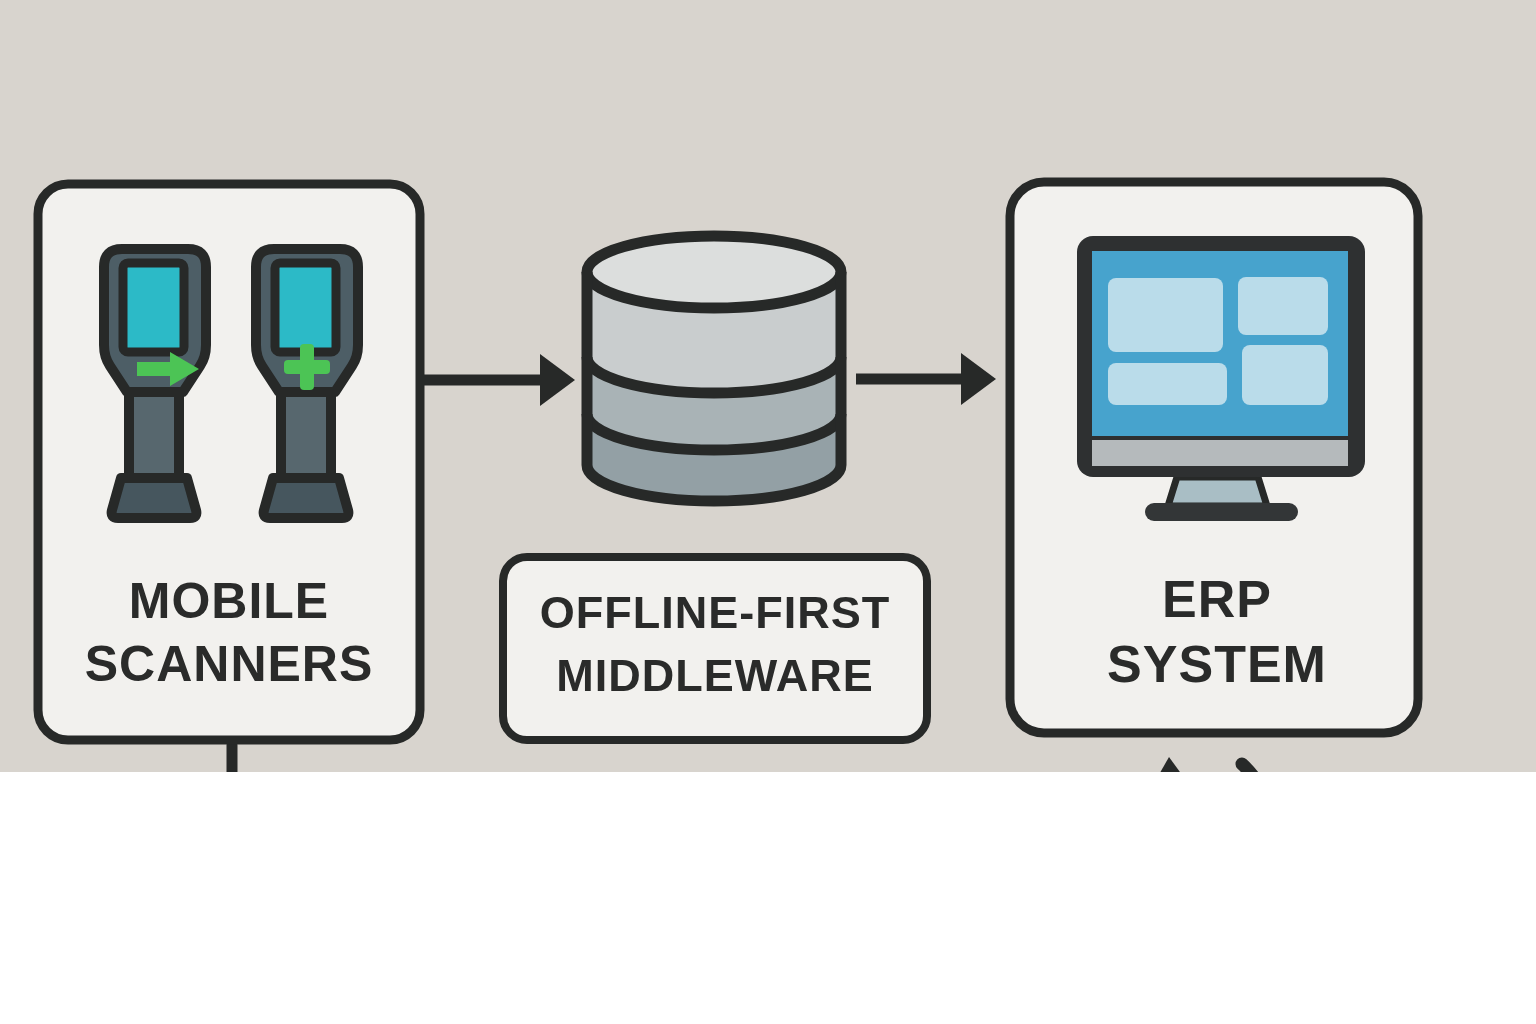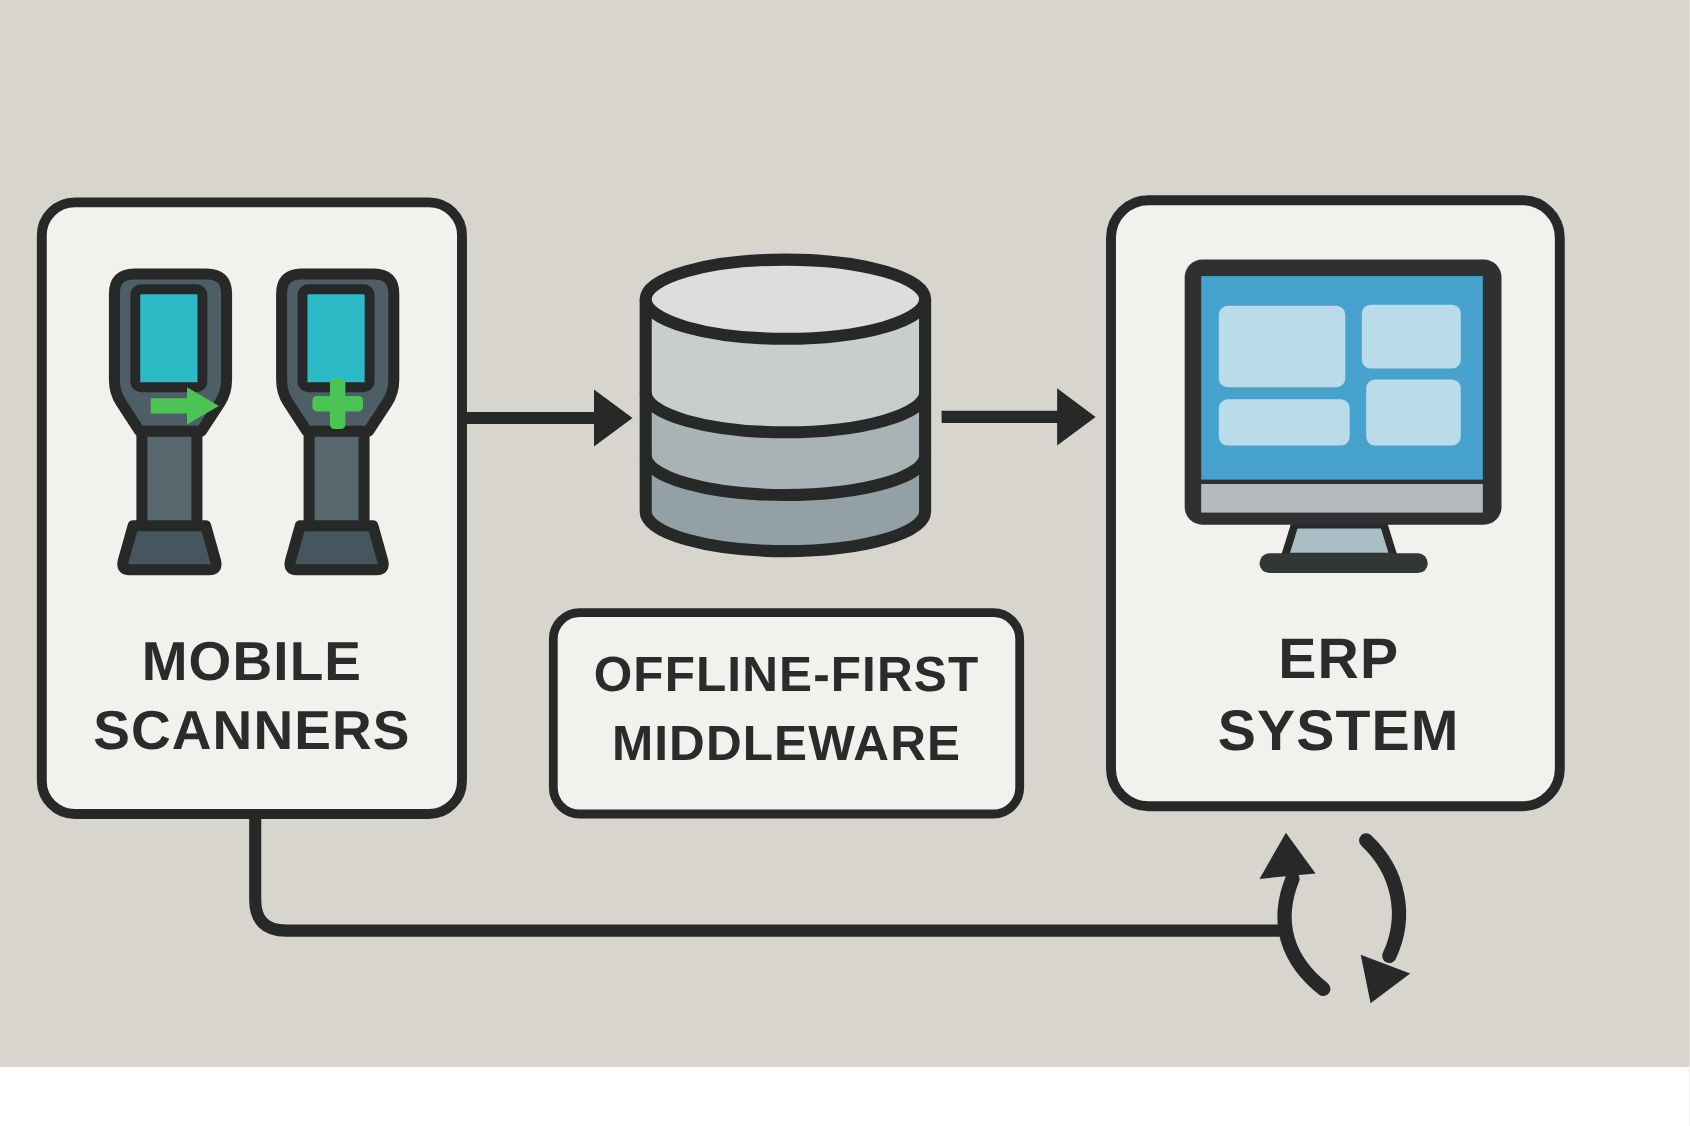--- a/index.html
+++ b/index.html
@@ -1,16 +1,16 @@
 <!DOCTYPE html>
 <html><head>
 <meta charset="utf-8">
 <style>
   html,body{margin:0;padding:0;}
-  .canvas{position:relative;width:1536px;height:970px;overflow:hidden;}
+  .canvas{position:relative;width:1536px;height:772px;overflow:hidden;}
   svg{display:block;}
   .label{
     font-family:"Liberation Sans", sans-serif;
     font-weight:700;
     text-anchor:middle;
     letter-spacing:1px;
   }
   .outline{stroke-linejoin:round;stroke-linecap:round;}
 </style>
 </head>

